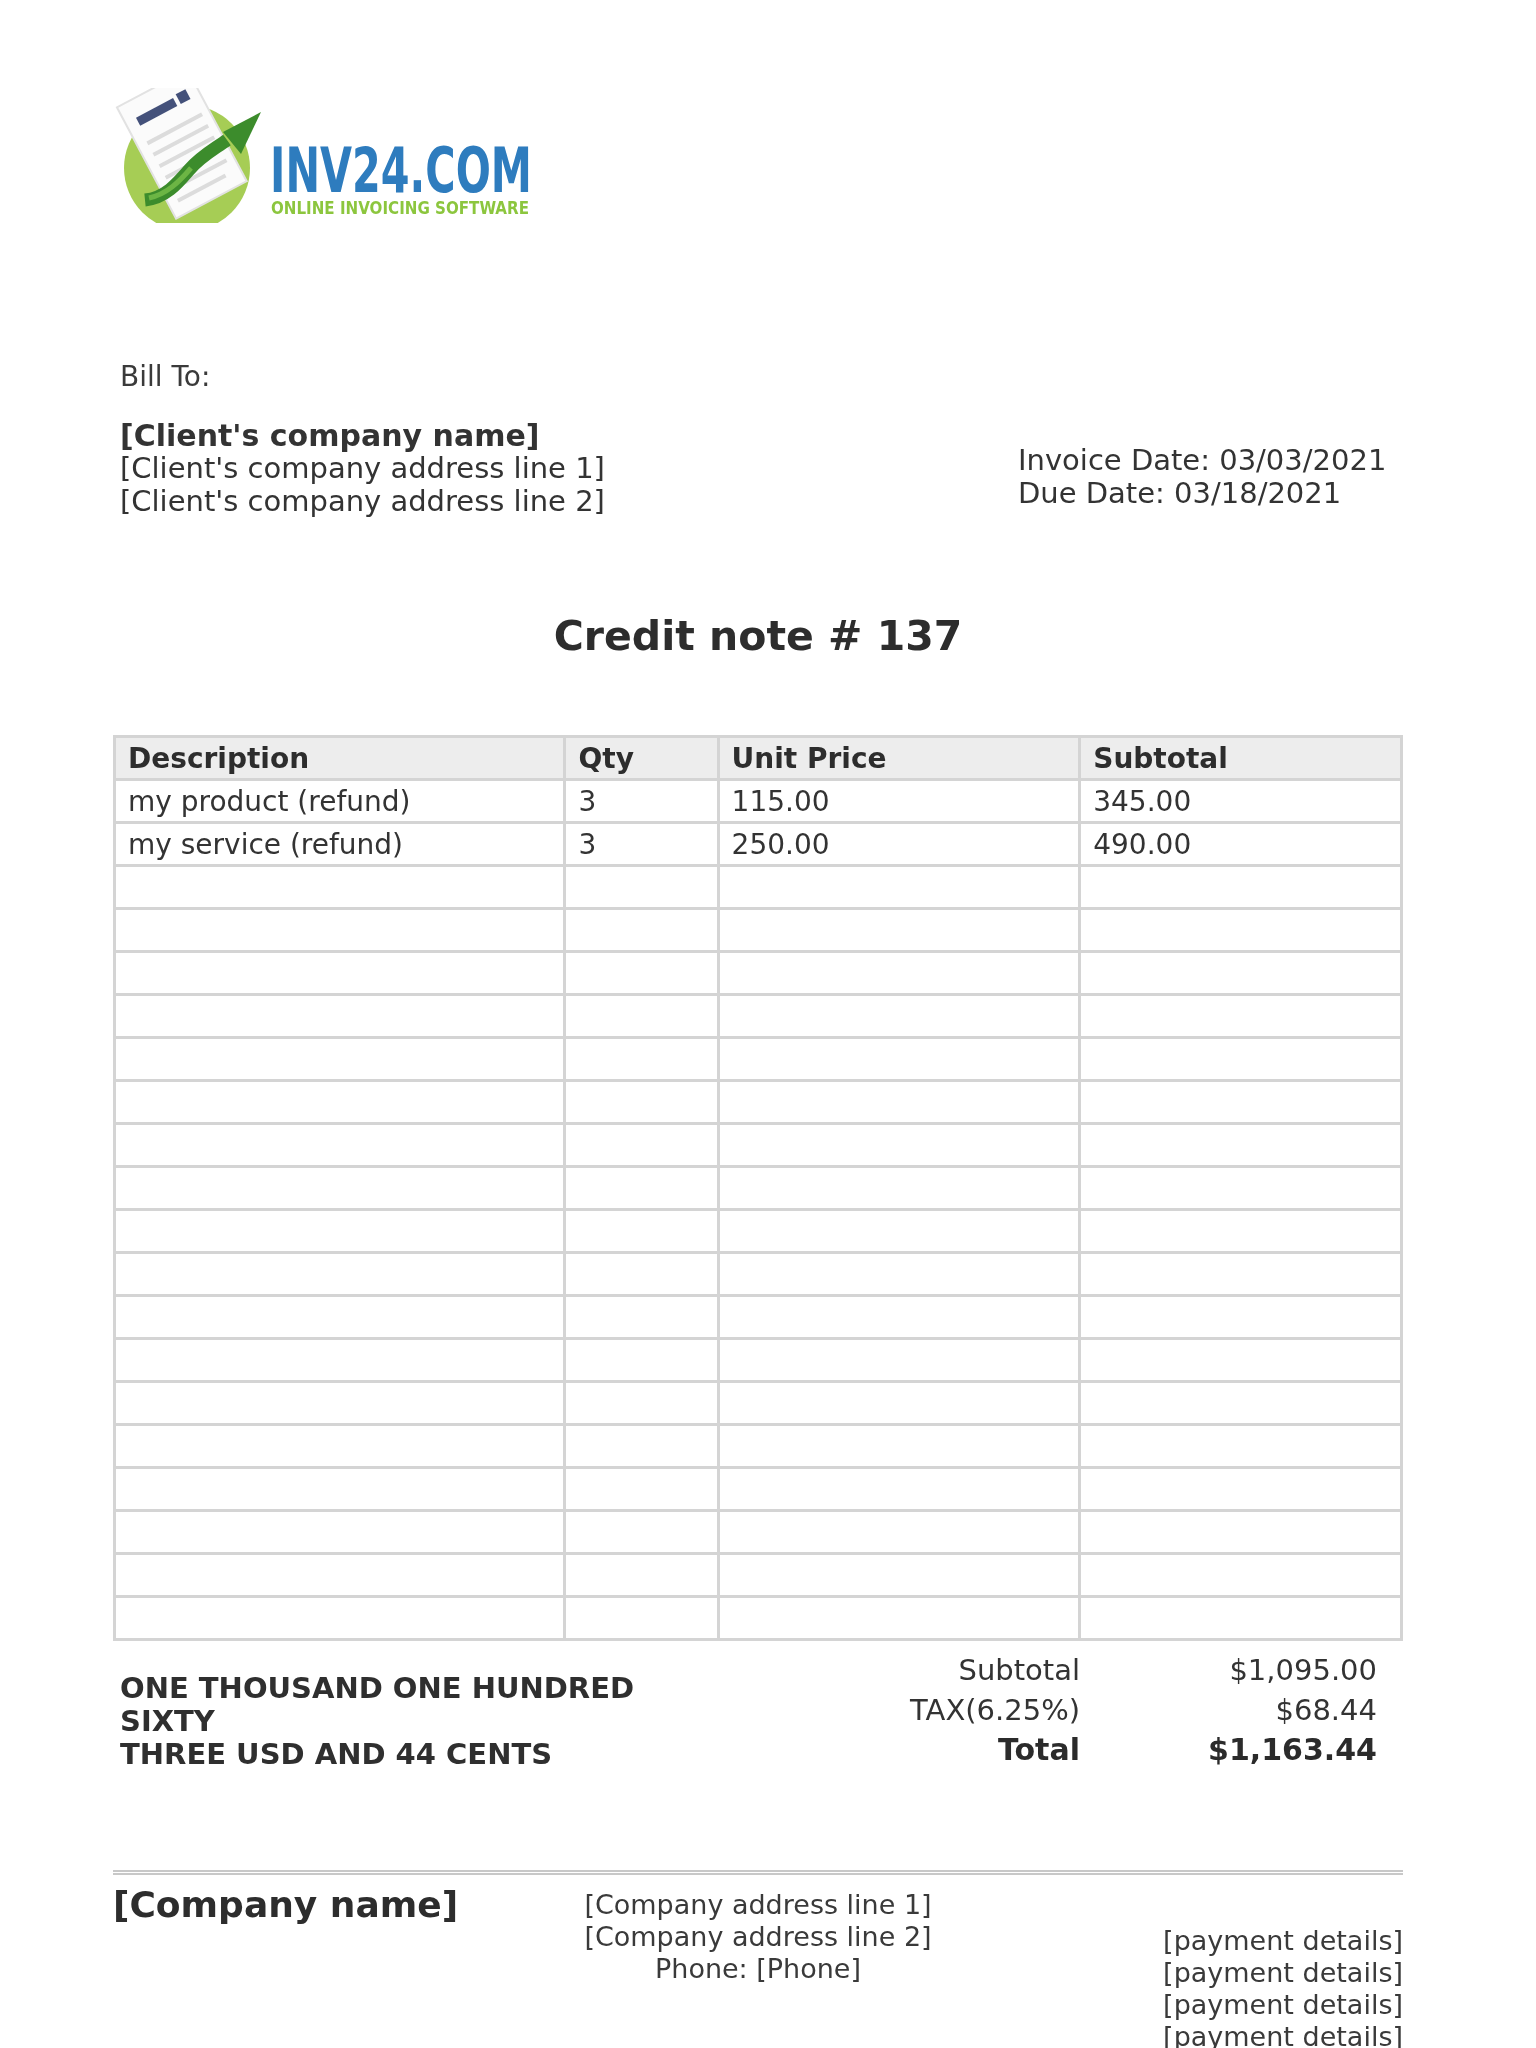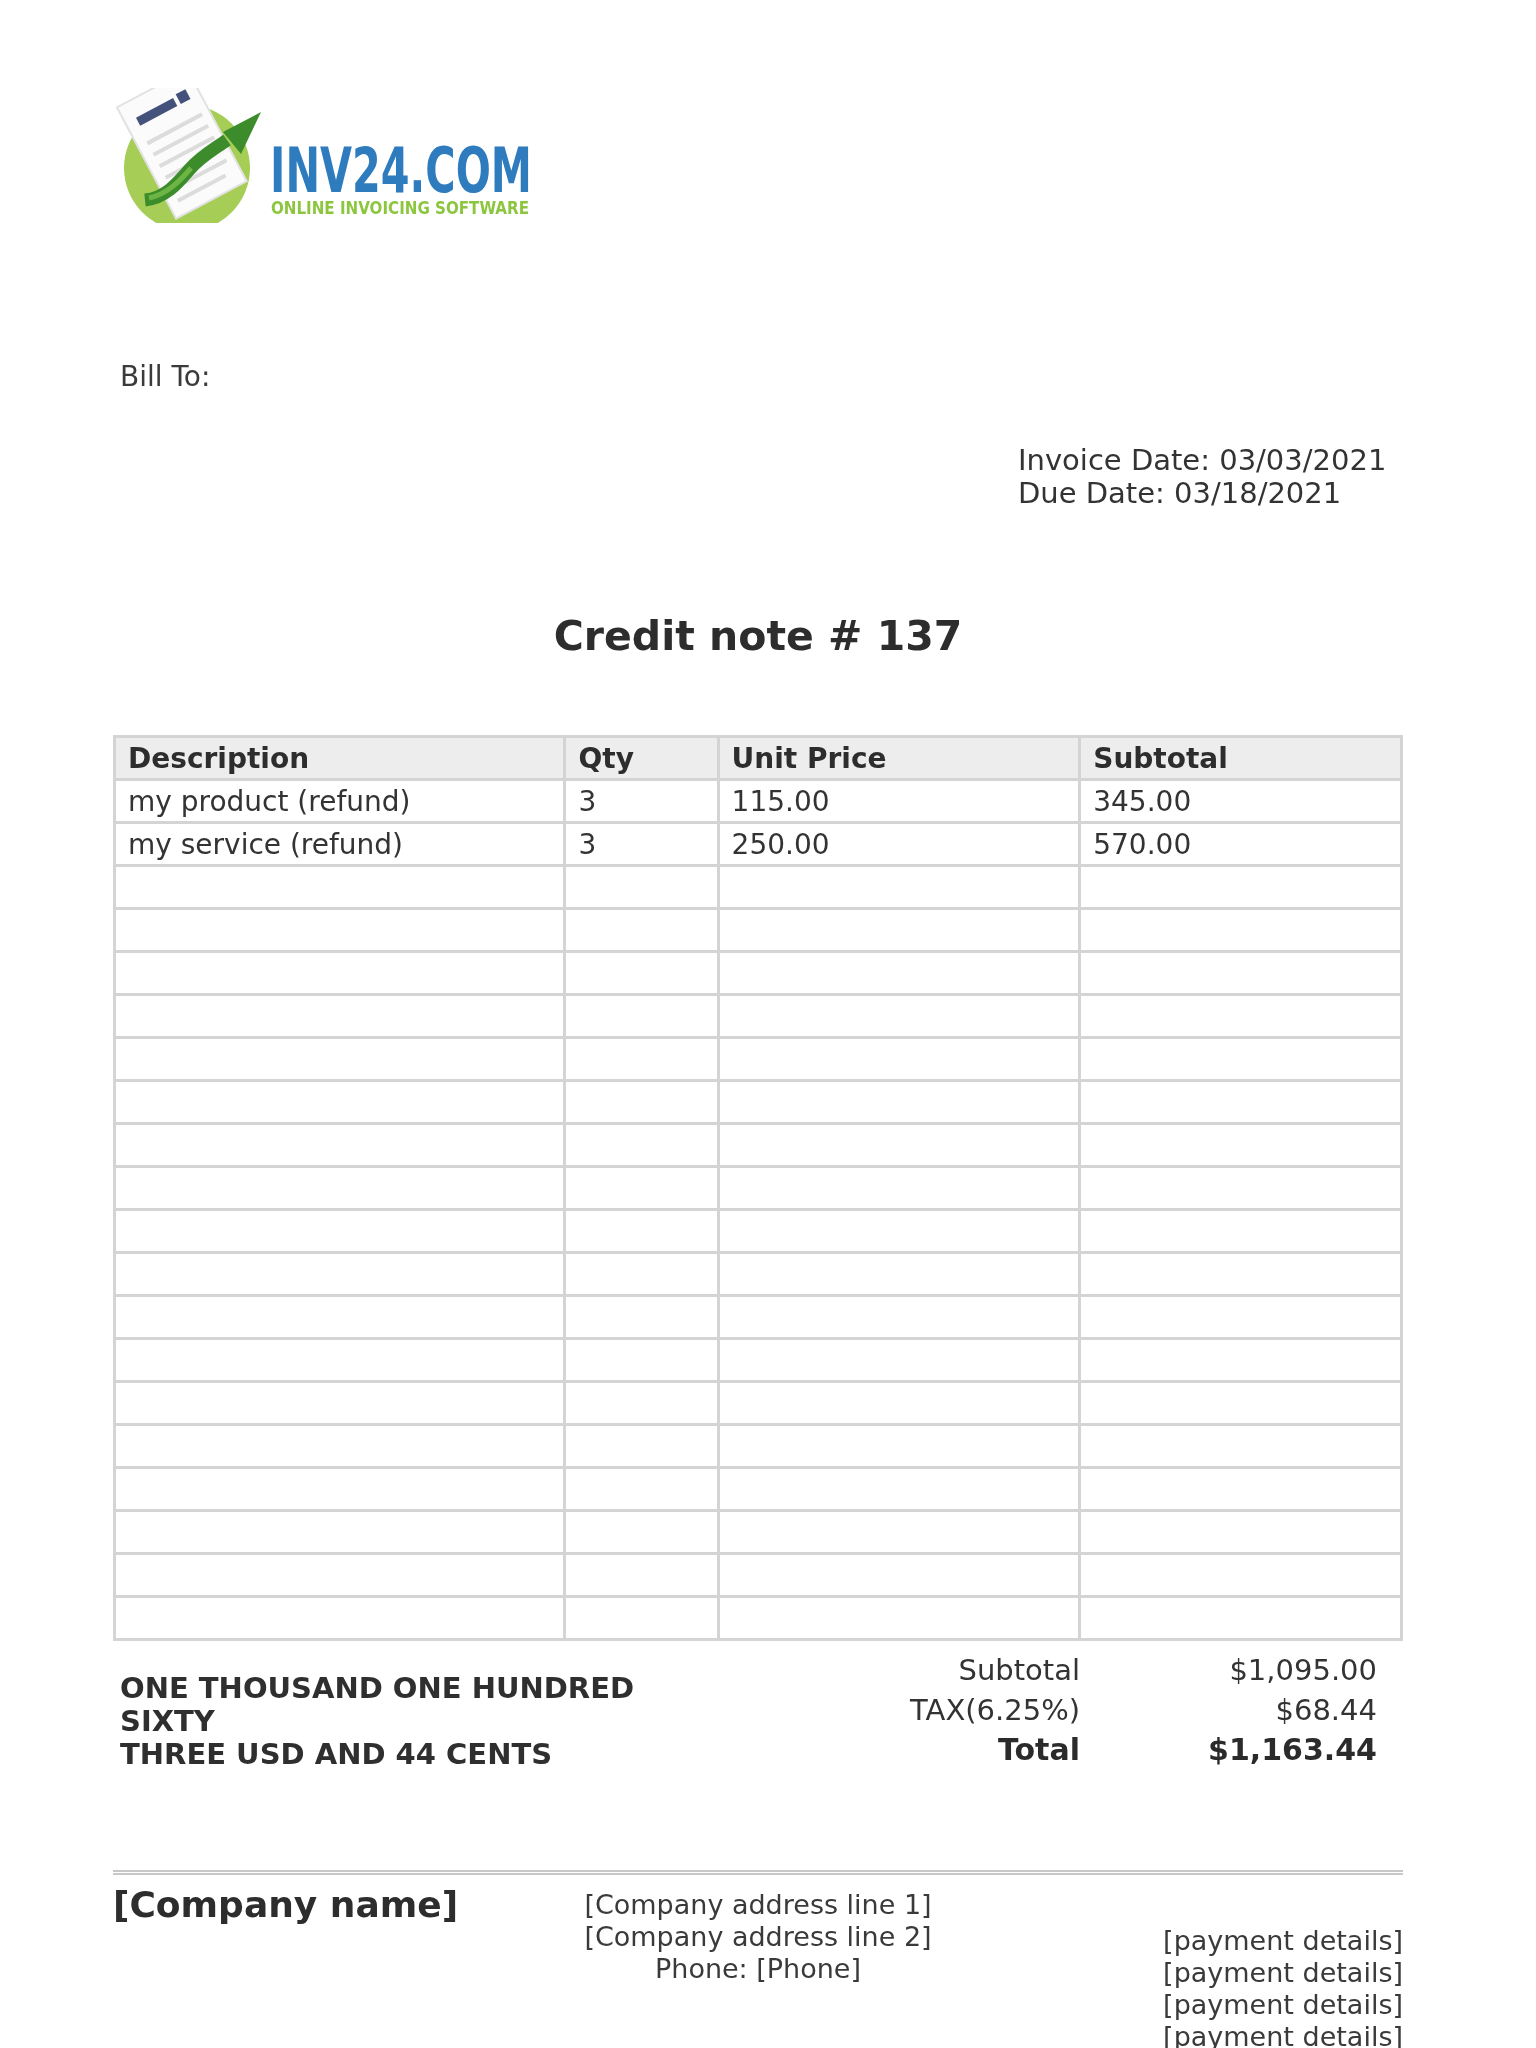--- a/index.html
+++ b/index.html
@@ -76,20 +76,25 @@
         <path d="M34 110 C 52 106, 64 94, 76 80" stroke="#6cb544" stroke-width="5" fill="none"></path>
         <polygon points="146,24 108,44 126,66" fill="#3c8c2c"></polygon>
       </g>
       <text x="155" y="104" font-size="62" font-weight="bold" textLength="262" lengthAdjust="spacingAndGlyphs" fill="#2e7cbe">INV24.COM</text>
       <text x="156" y="126" font-size="18" font-weight="bold" textLength="258" lengthAdjust="spacingAndGlyphs" fill="#8cc63e">ONLINE INVOICING SOFTWARE</text>
     </svg>
   </div>
 
   <div class="bill-to">Bill To:</div>
 
+  <div class="client-block">
+    <div class="client-name">[Client's company name]</div>
+    <div>[Client's company address line 1]</div>
+    <div>[Client's company address line 2]</div>
+  </div>
 
   <div class="dates-block">
     <div>Invoice Date: 03/03/2021</div>
     <div>Due Date: 03/18/2021</div>
   </div>
 
   <div class="doc-title">Credit note # 137</div>
 
   <div class="items-table-wrap">
     <table class="items">
@@ -111,21 +116,21 @@
           <tr>
             <td>my product (refund)</td>
             <td>3</td>
             <td>115.00</td>
             <td>345.00</td>
           </tr>
           <tr>
             <td>my service (refund)</td>
             <td>3</td>
             <td>250.00</td>
-            <td>570.00</td>
+            <td>490.00</td>
           </tr>
           <tr>
             <td>&nbsp;</td>
             <td>&nbsp;</td>
             <td>&nbsp;</td>
             <td>&nbsp;</td>
           </tr>
           <tr>
             <td>&nbsp;</td>
             <td>&nbsp;</td>

